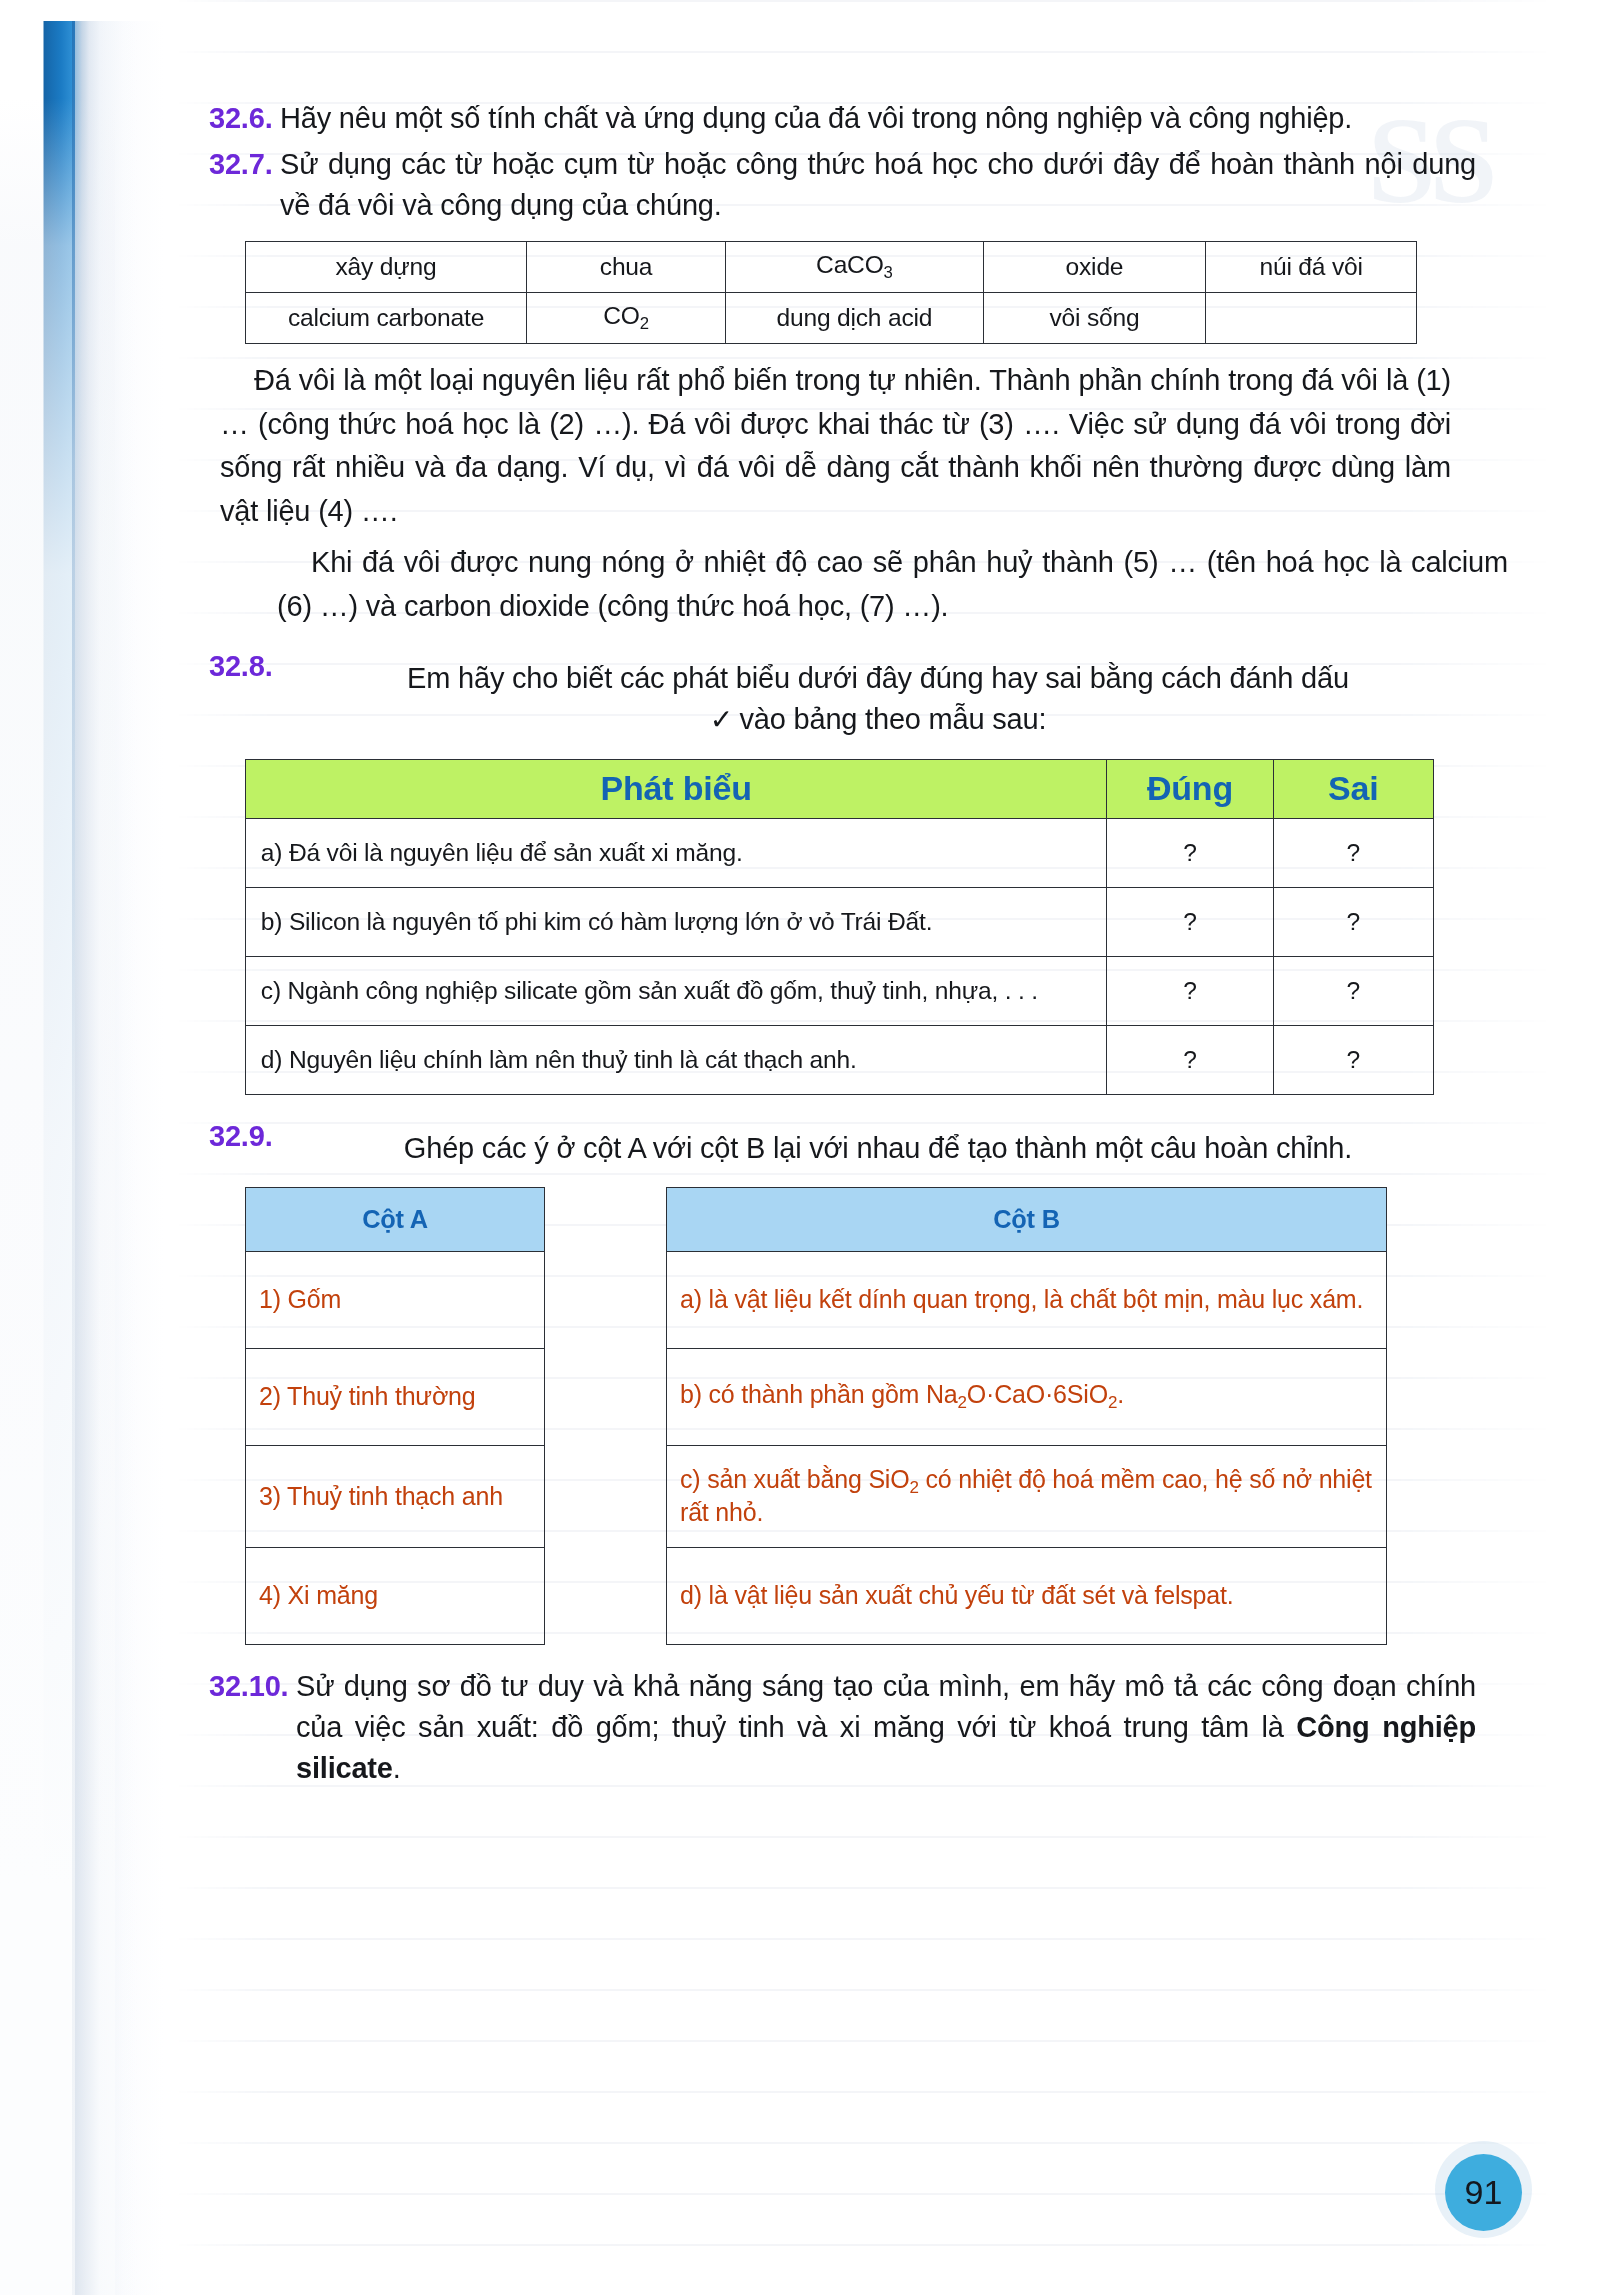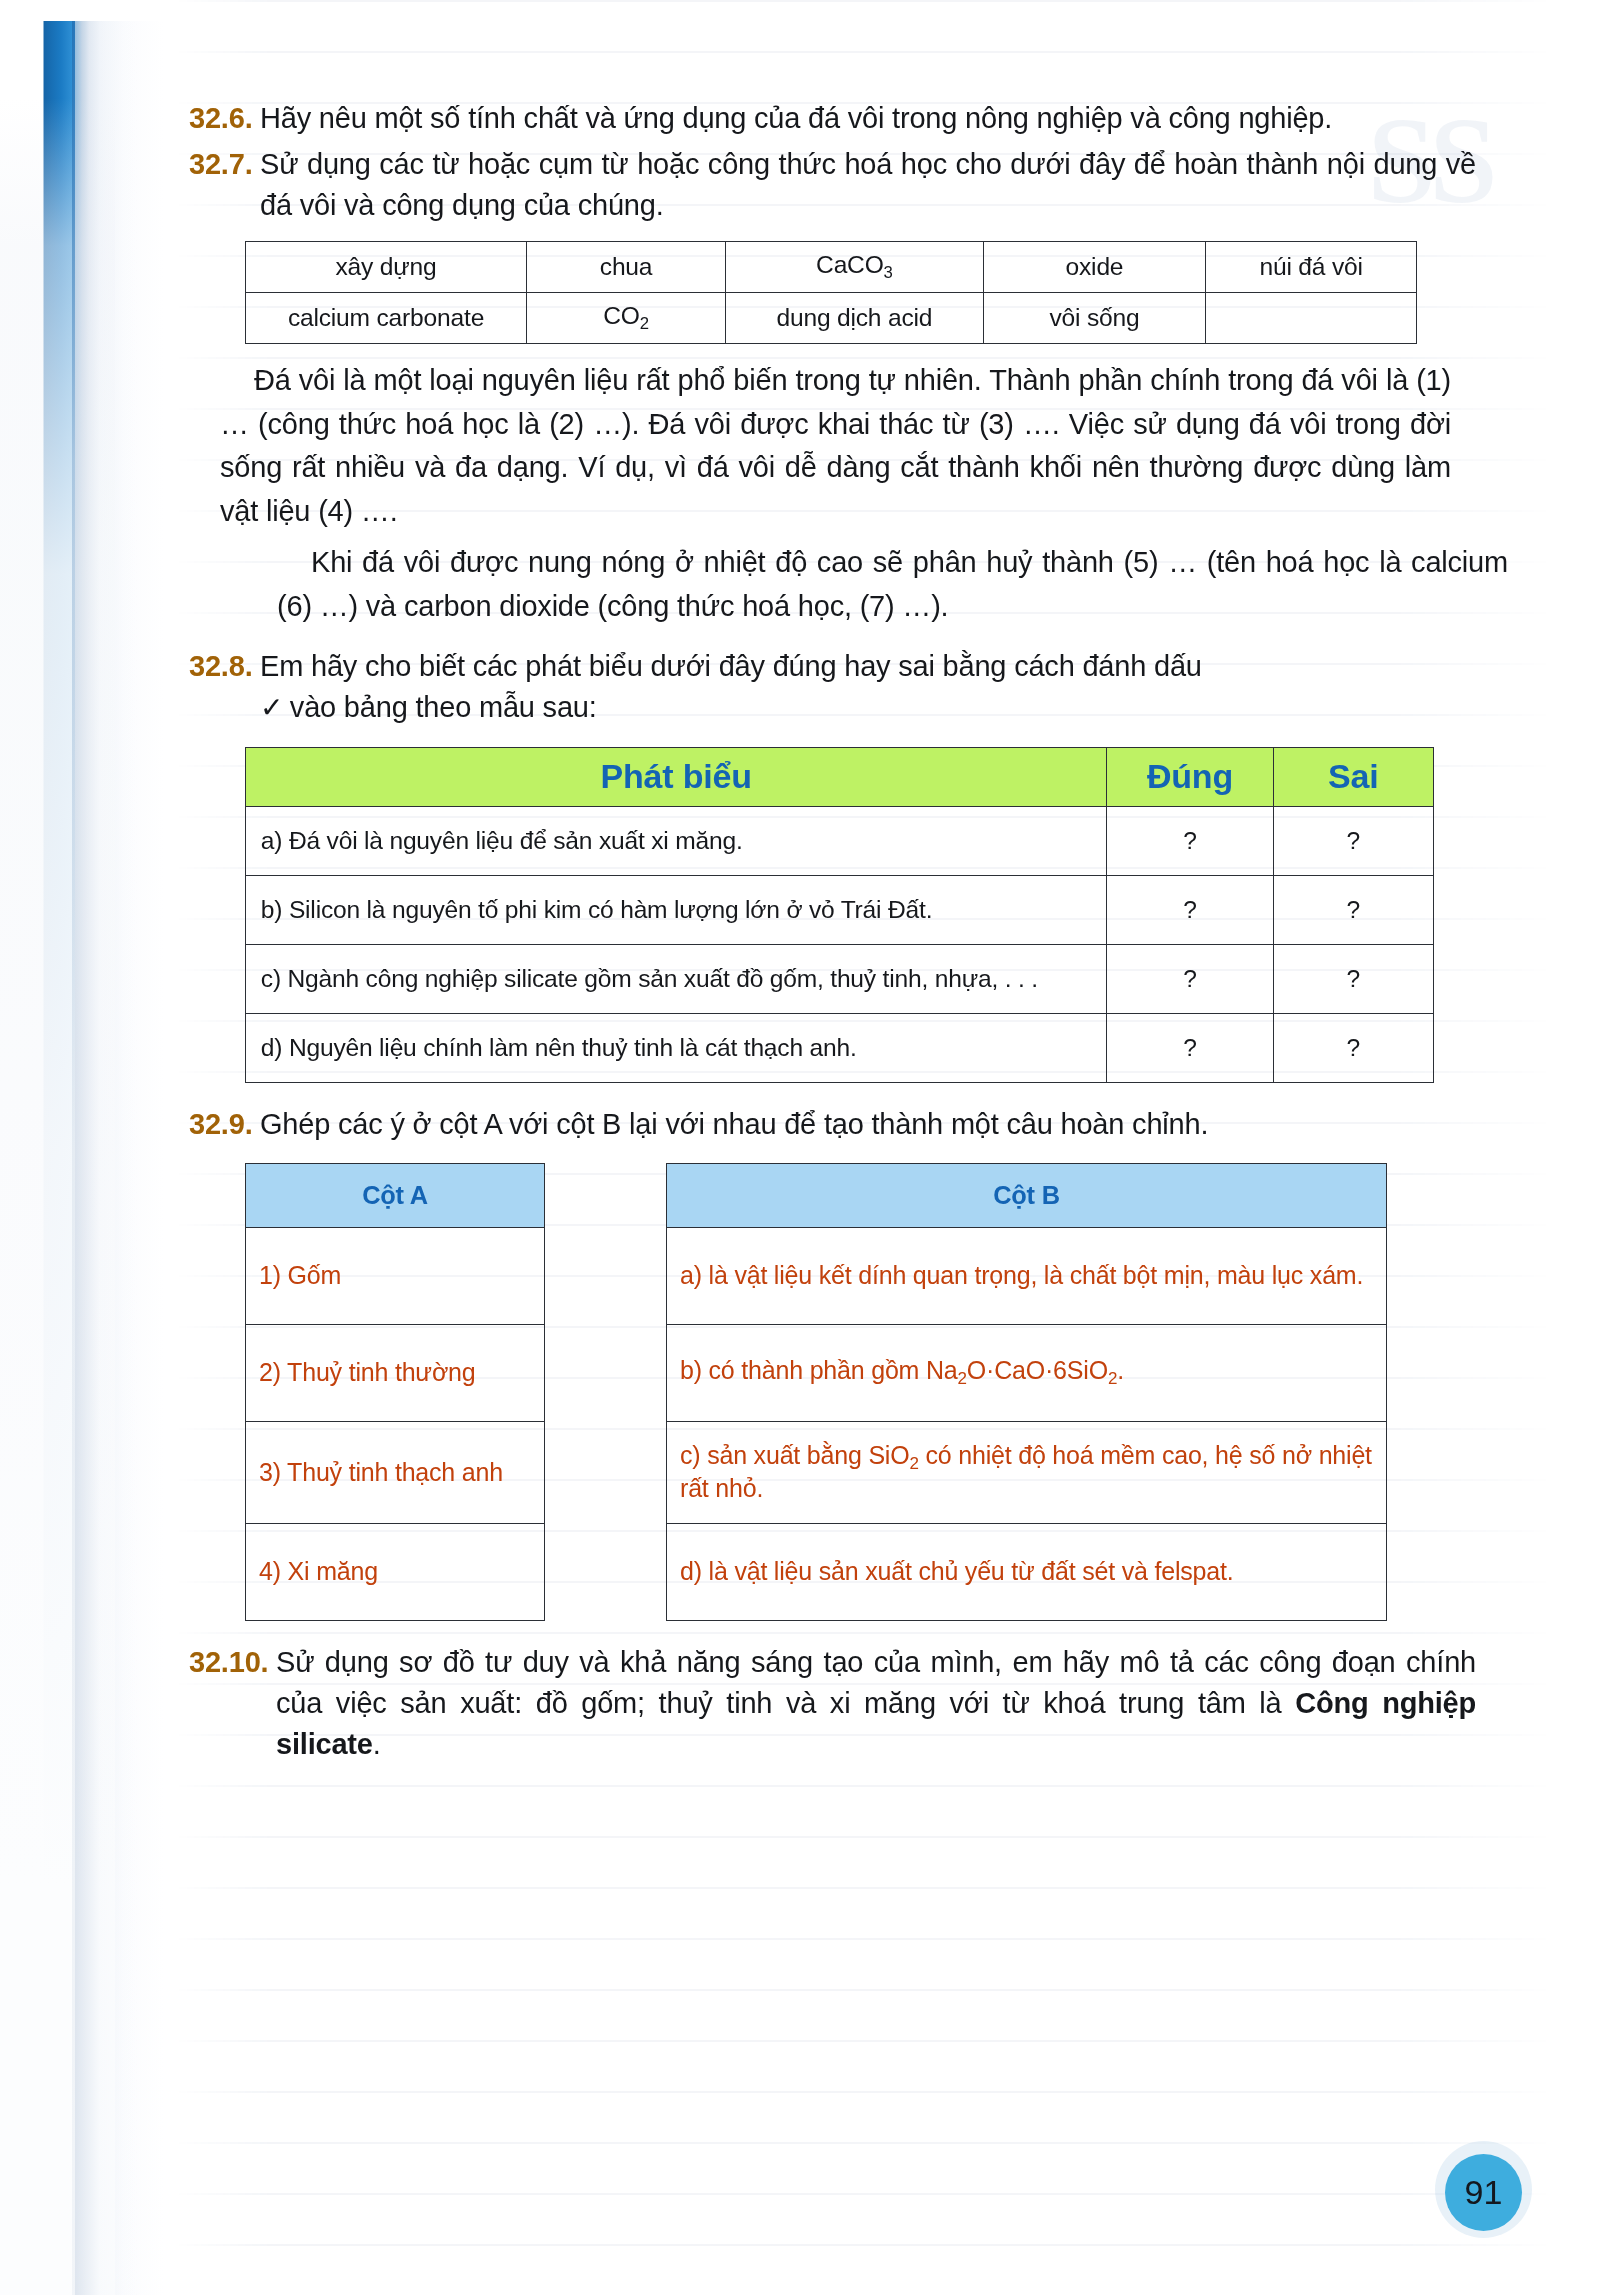--- a/index.html
+++ b/index.html
@@ -98,34 +98,35 @@
     width: 1287px;
   }
 
   .exercise { display: flex; margin-bottom: 4.9px; }
   .ex-num {
     font-weight: bold;
     font-size: 29px;
     line-height: 1.42;
     white-space: nowrap;
     flex: 0 0 auto;
-    color: #a16207;
-    letter-spacing: -0.2px;
+    color: #6d28d9;
+    letter-spacing: -0.2px;
+    margin-left: 20px;
   }
   .ex-num.w1 { width: 71px; }
   .ex-num.w2 { width: 87px; }
   .ex-body {
     font-size: 29px;
     line-height: 1.42;
     color: #16181c;
     flex: 1 1 auto;
     text-align: justify;
     letter-spacing: -0.2px;
   }
-  .ex-body.nojust { text-align: left; }
+  .ex-body.nojust { text-align: center; margin-top: 12px; }
   .ex-body b { font-weight: bold; }
 
   .para {
     font-size: 29px;
     line-height: 1.5;
     color: #16181c;
     text-align: justify;
     text-indent: 34px;
     margin: 0;
     letter-spacing: -0.2px;

